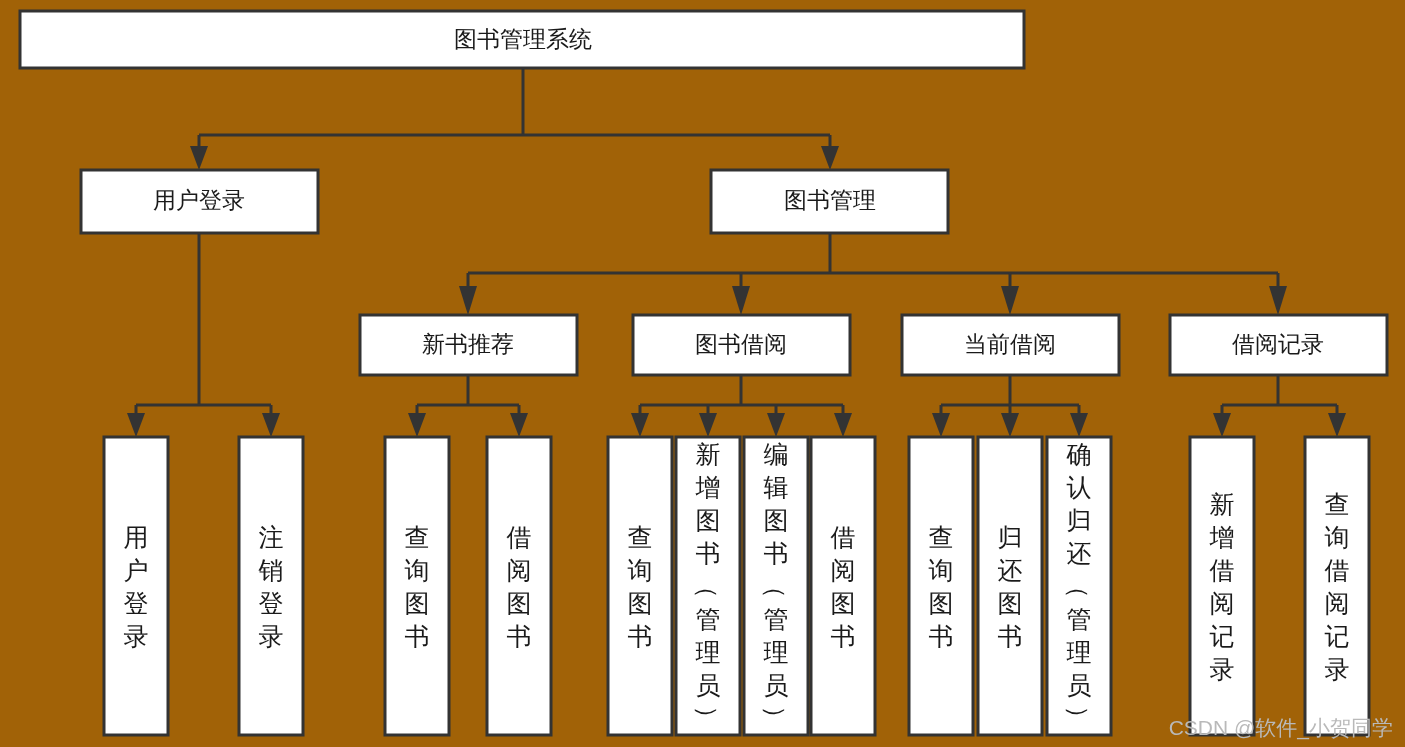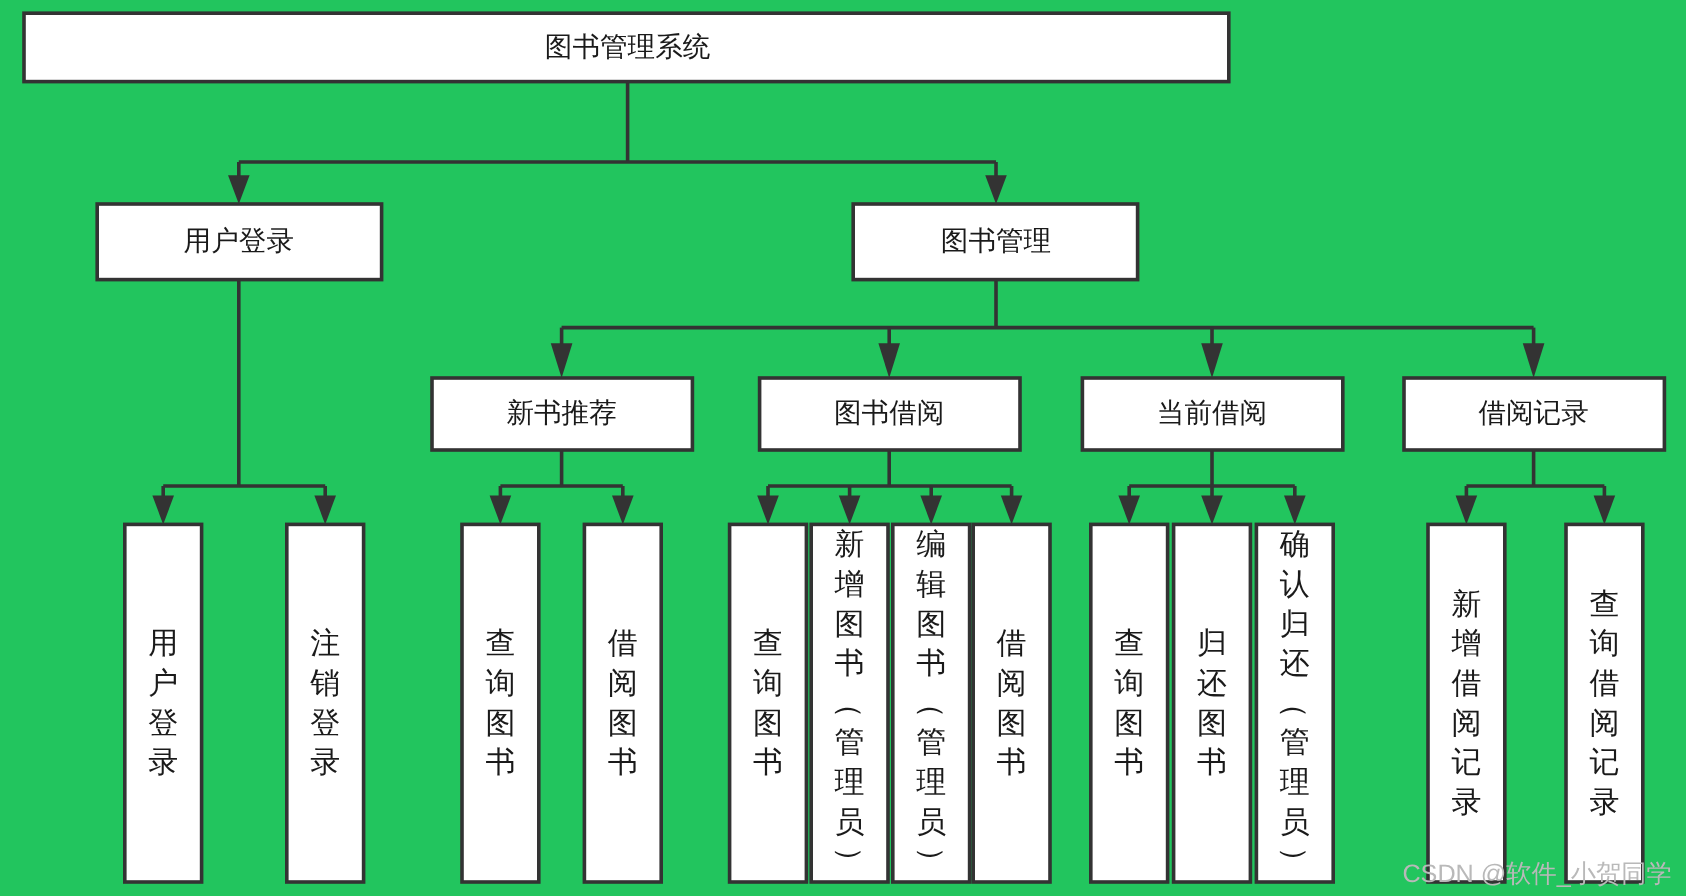--- a/index.html
+++ b/index.html
@@ -8,21 +8,21 @@
     padding: 0;
     background: #ffffff;
   }
   body {
     font-family: "Liberation Sans", "DejaVu Sans", sans-serif;
   }
   #diagram-root {
     position: relative;
     width: 1405px;
     height: 747px;
-    background: #22c55e;
+    background: #a16207;
     overflow: hidden;
   }
   svg#flow-svg {
     position: absolute;
     top: 0;
     left: 0;
     width: 1405px;
     height: 747px;
     display: block;
   }

